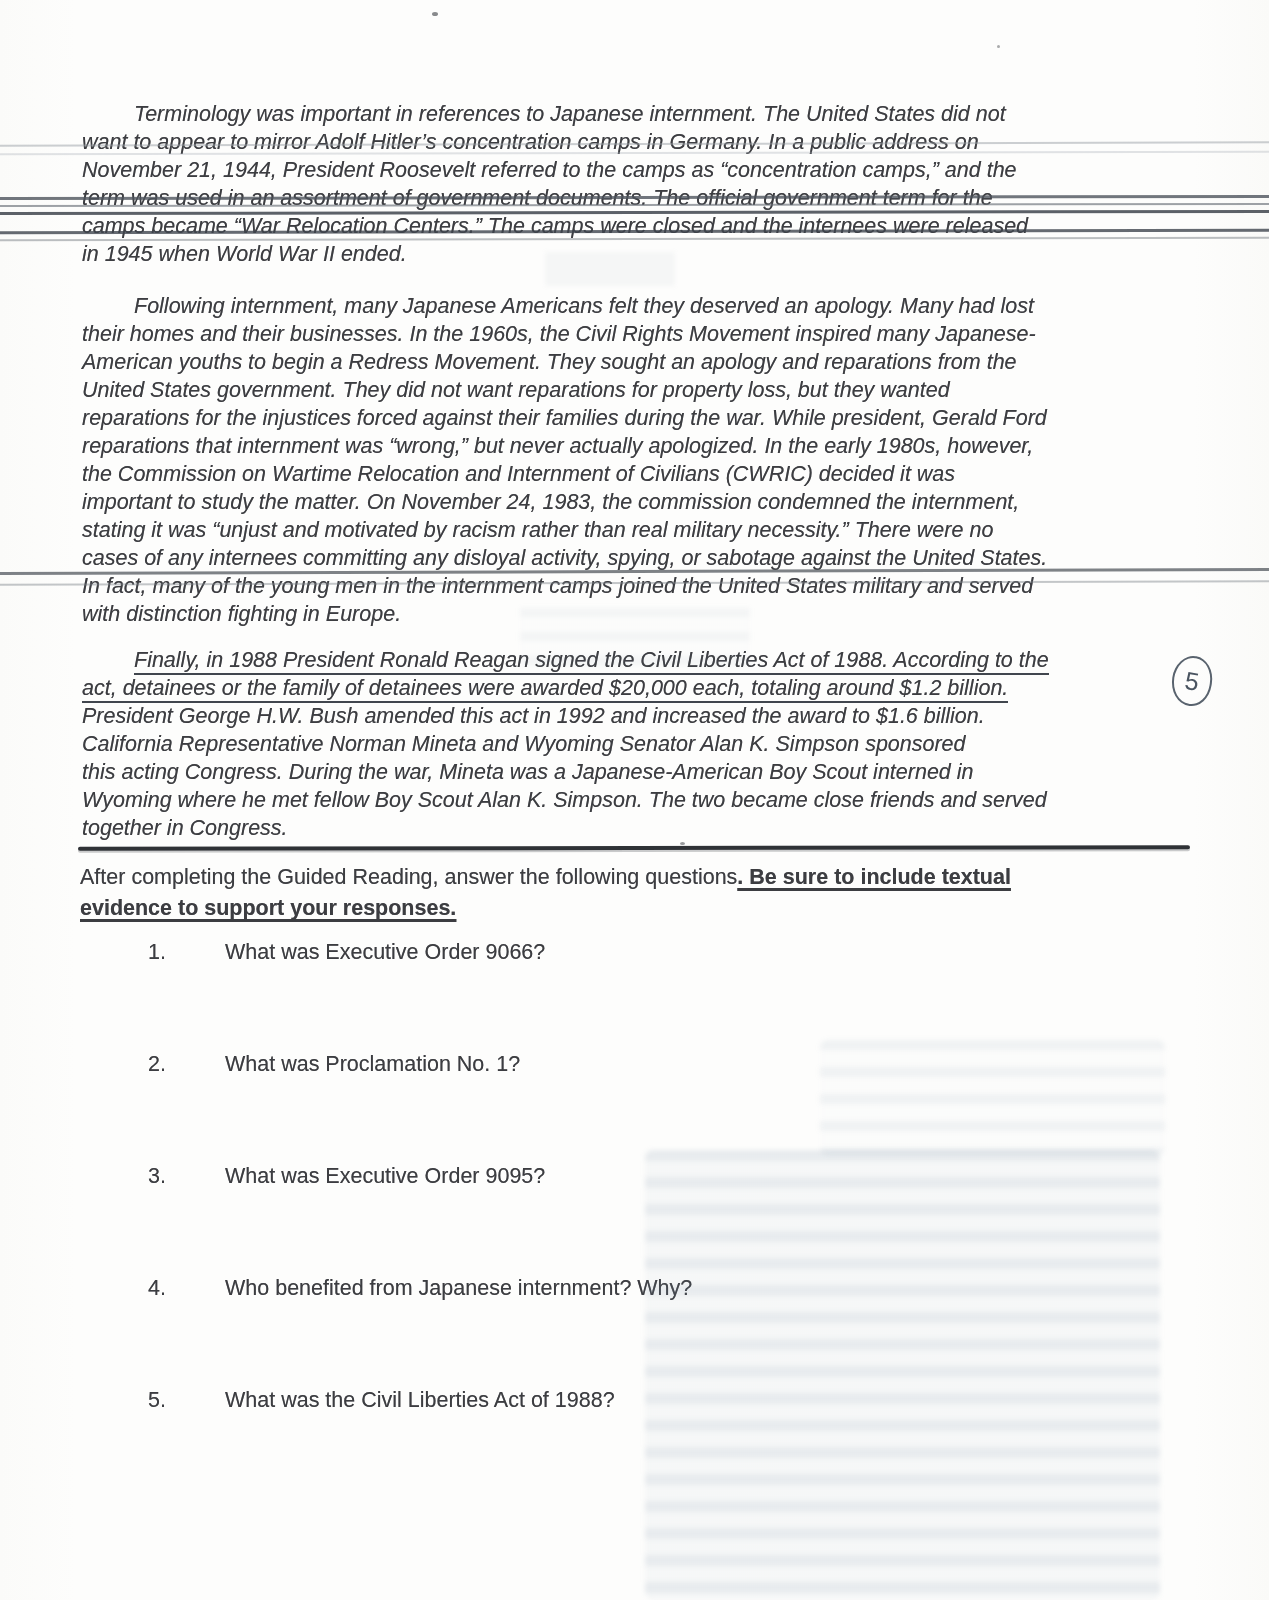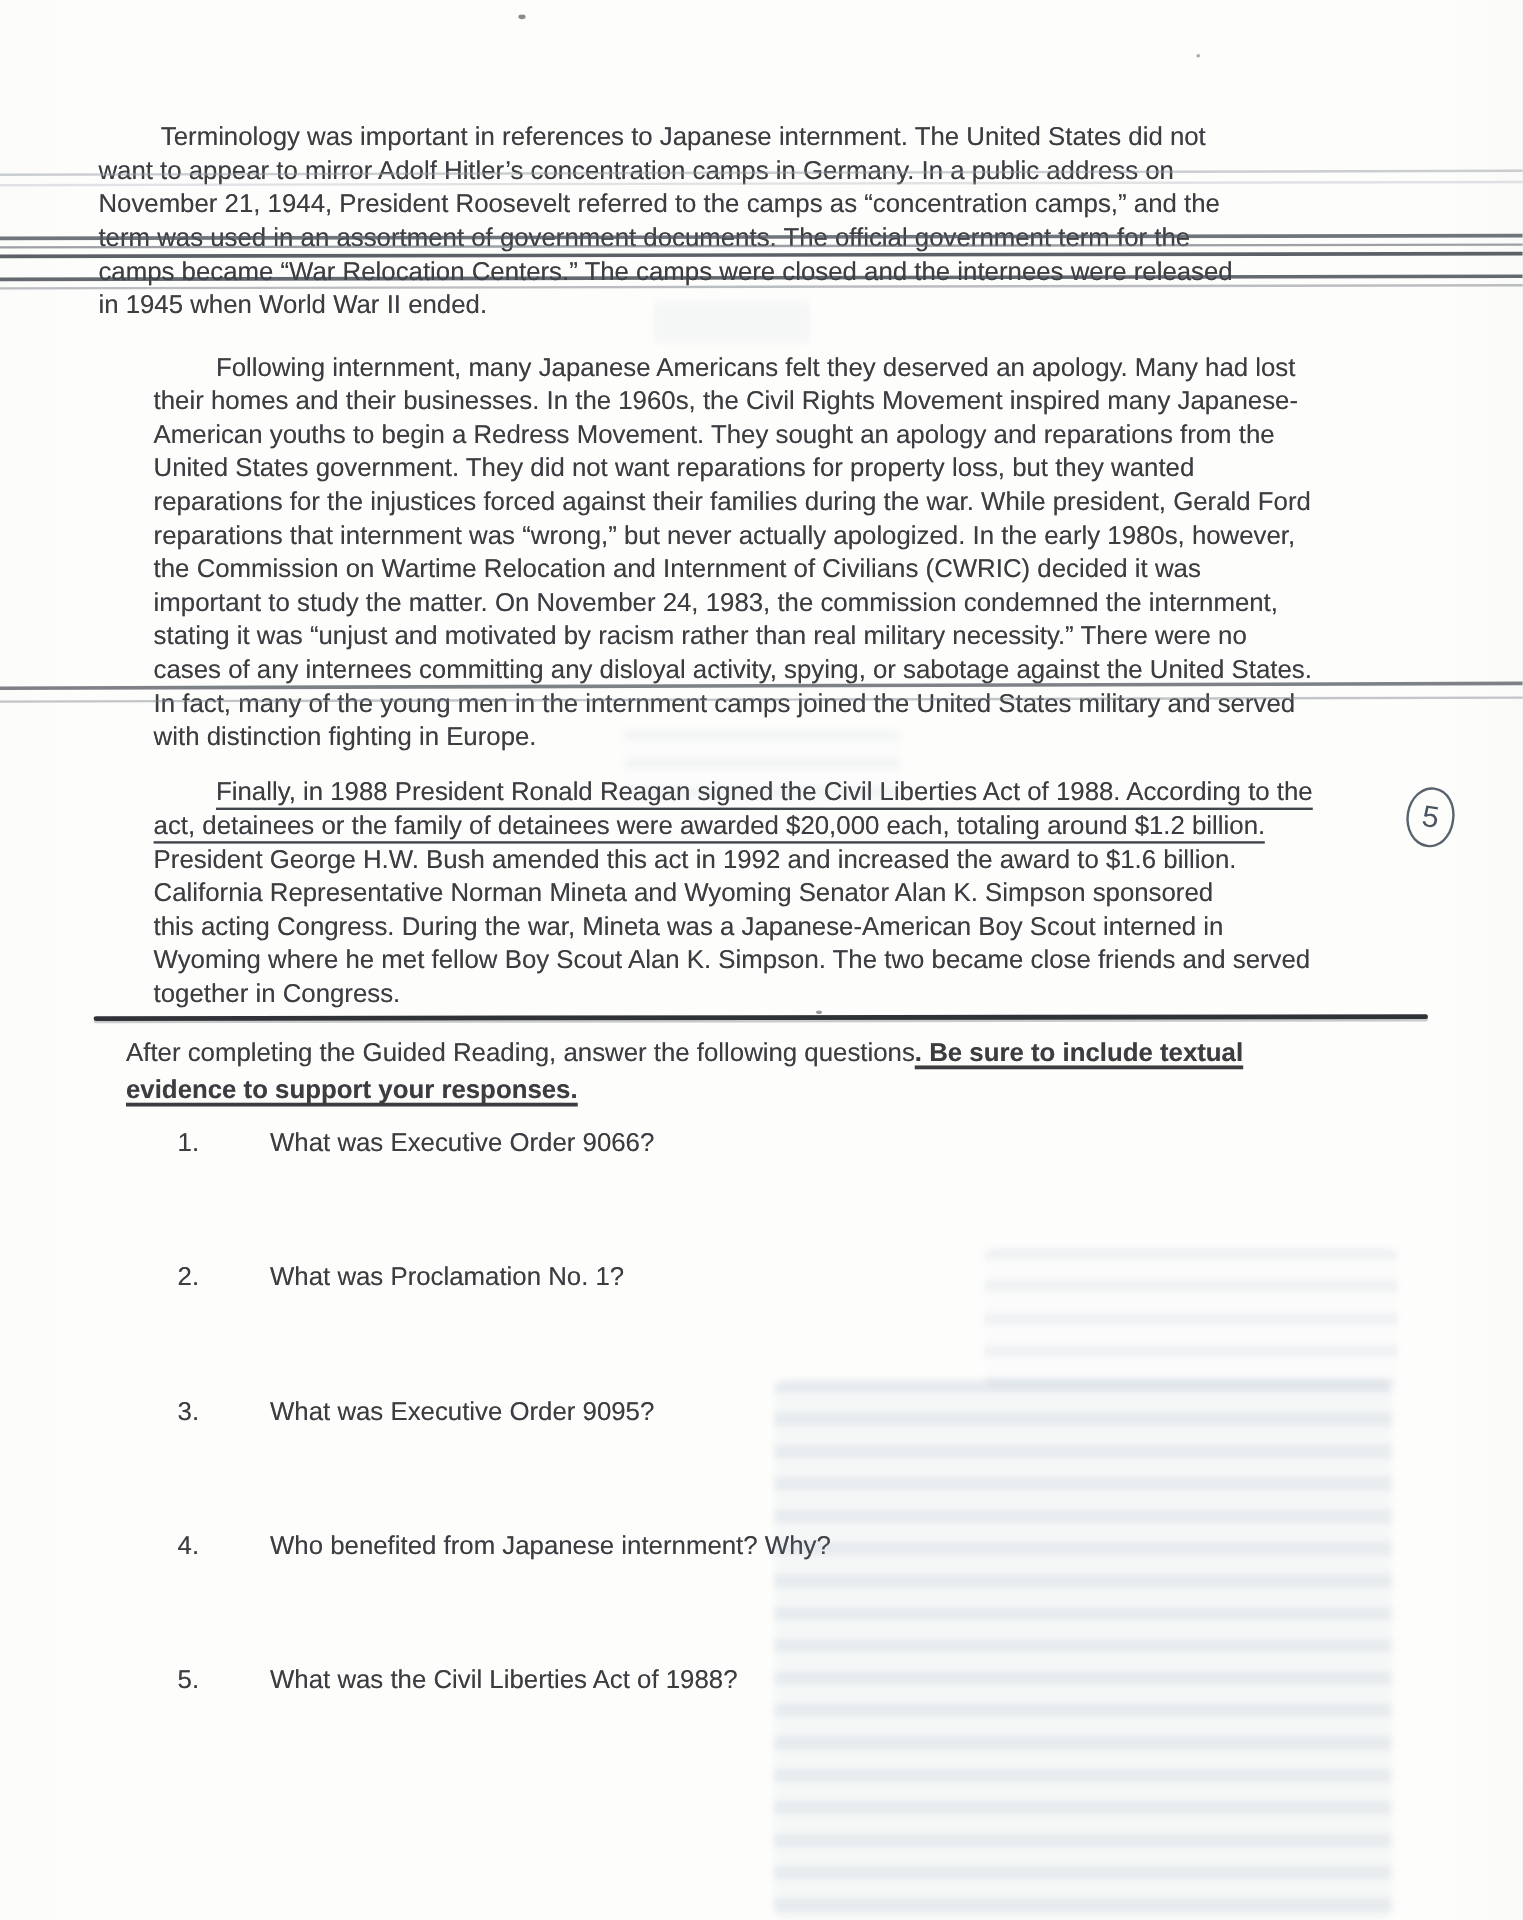--- a/index.html
+++ b/index.html
@@ -11,41 +11,40 @@
     overflow:hidden;
     font-family:"Liberation Sans", sans-serif;
     color:#3c3d41;
   }
   .content{
     position:absolute;left:82px;top:100px;width:1112px;
     font-size:21.5px;line-height:28px;
     text-shadow:0 0 .4px rgba(60,61,65,.55);
   }
   .paragraph{margin:0 0 0 0;}
-  .paragraph + .paragraph{margin-top:24px;margin-left:46px;}
+  .paragraph + .paragraph{margin-top:24px;}
   .paragraph.p2{margin-top:24px;}
   .paragraph.p3{margin-top:18px;}
-  .line{white-space:nowrap;height:28px;}
+  .line{white-space:nowrap;height:28px;font-style:italic;}
   .line.indent{padding-left:52px;}
   .line .txt{display:inline;}
   .line.pen-underline .txt{
     border-bottom:2.5px solid #41464e;
     padding-bottom:1px;
   }
   .divider{
     position:absolute;left:78px;top:846px;width:1112px;height:4px;
     background:#2f3236;border-radius:2px;
     transform:rotate(-0.08deg);
     box-shadow:0 2px 0 rgba(47,50,54,.25);
   }
   .instructions{
     position:absolute;left:80px;top:862px;width:1112px;
     font-size:21.5px;line-height:31px;
     text-shadow:0 0 .4px rgba(60,61,65,.55);
-    margin-left:25px;
   }
   .instructions .seg-bold{font-weight:bold;}
   .instructions .seg-underline{
     text-decoration:underline;
     text-decoration-thickness:2.5px;
     text-underline-offset:4px;
   }
   .questions{
     position:absolute;left:148px;top:938px;width:1000px;
     font-size:21.5px;line-height:28px;

